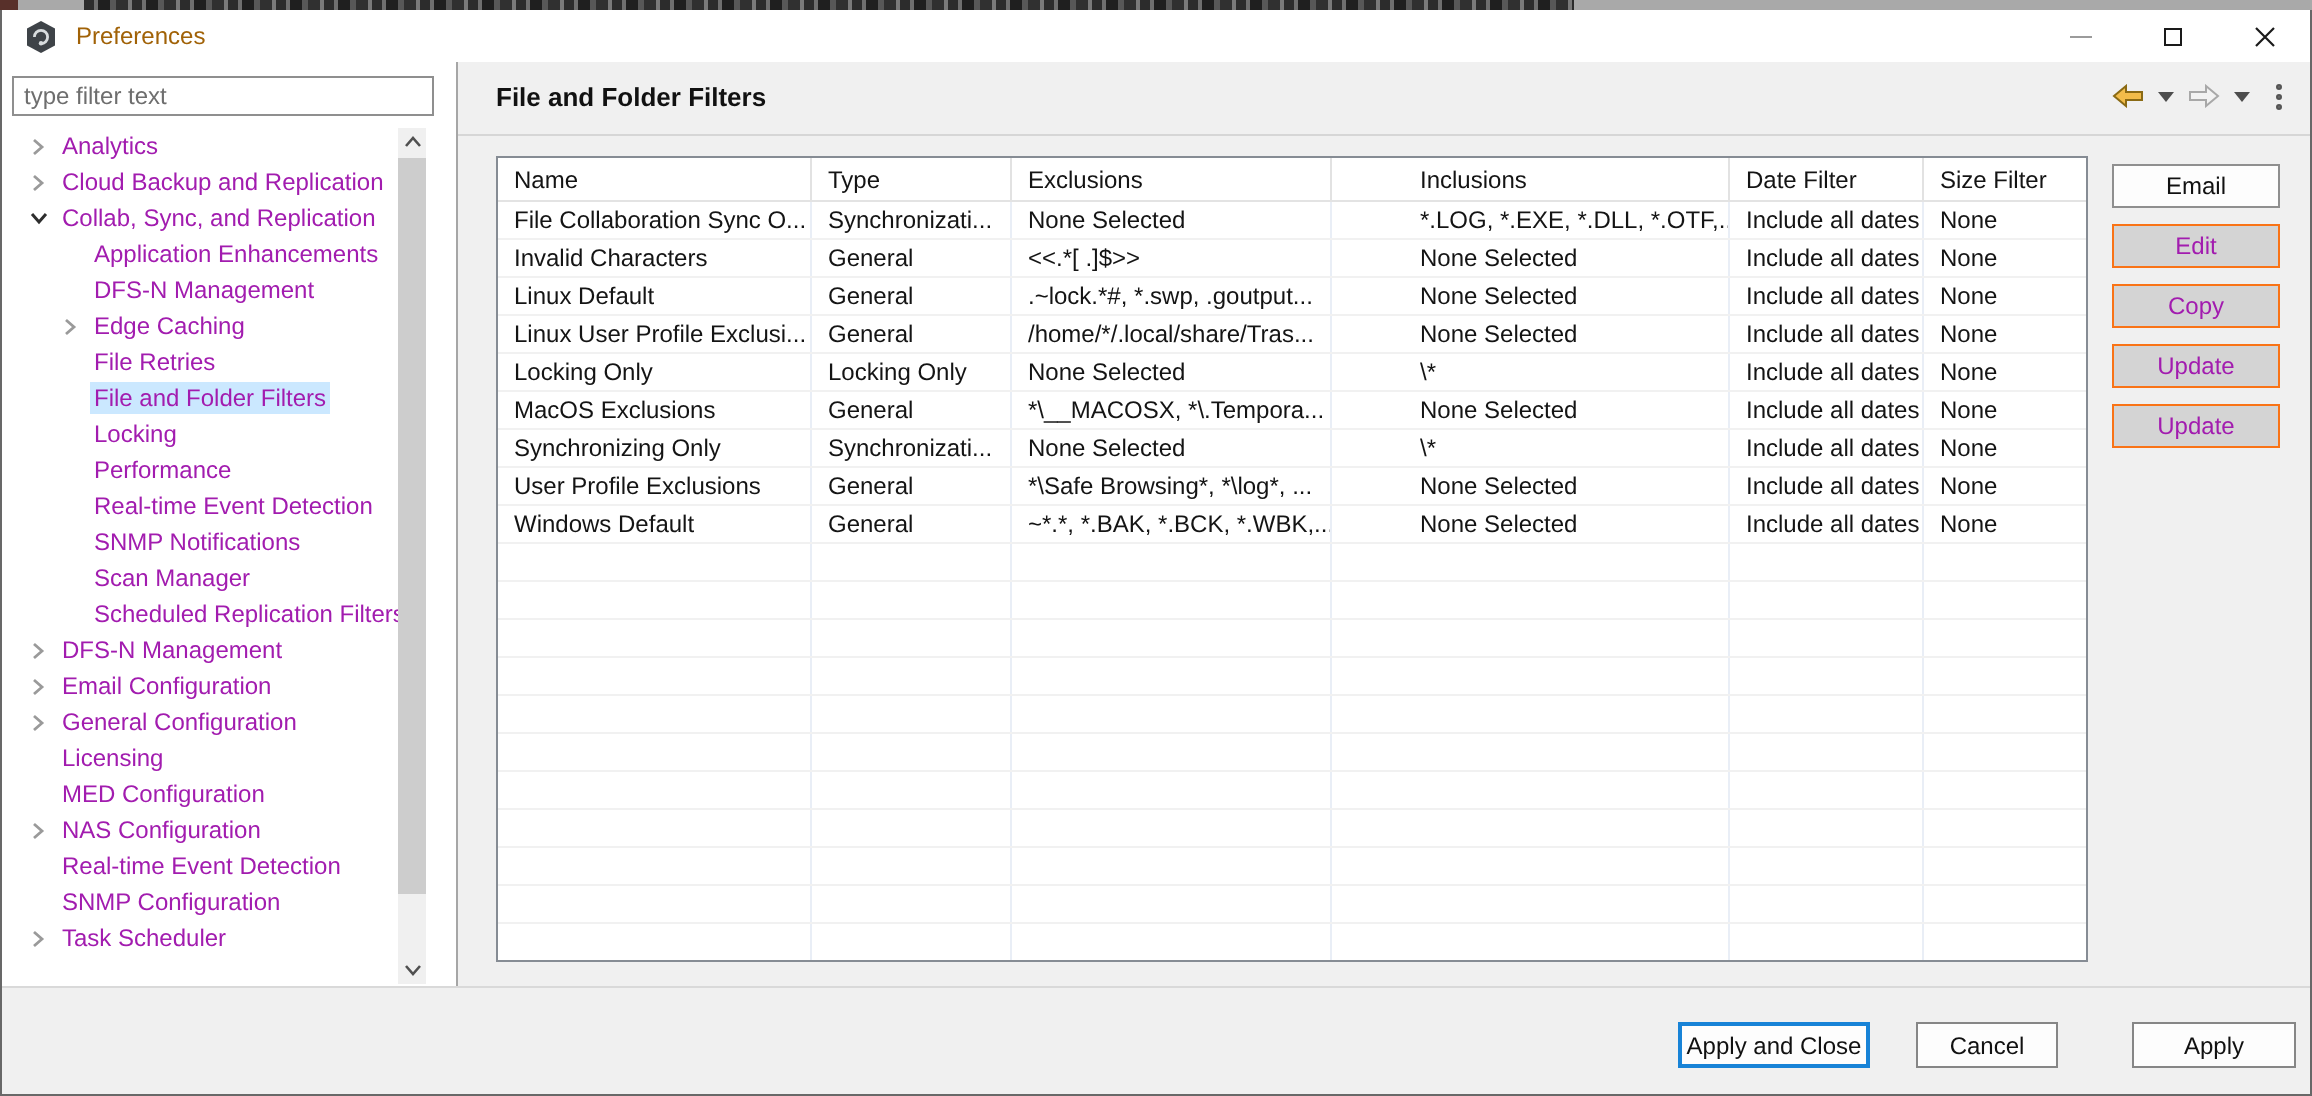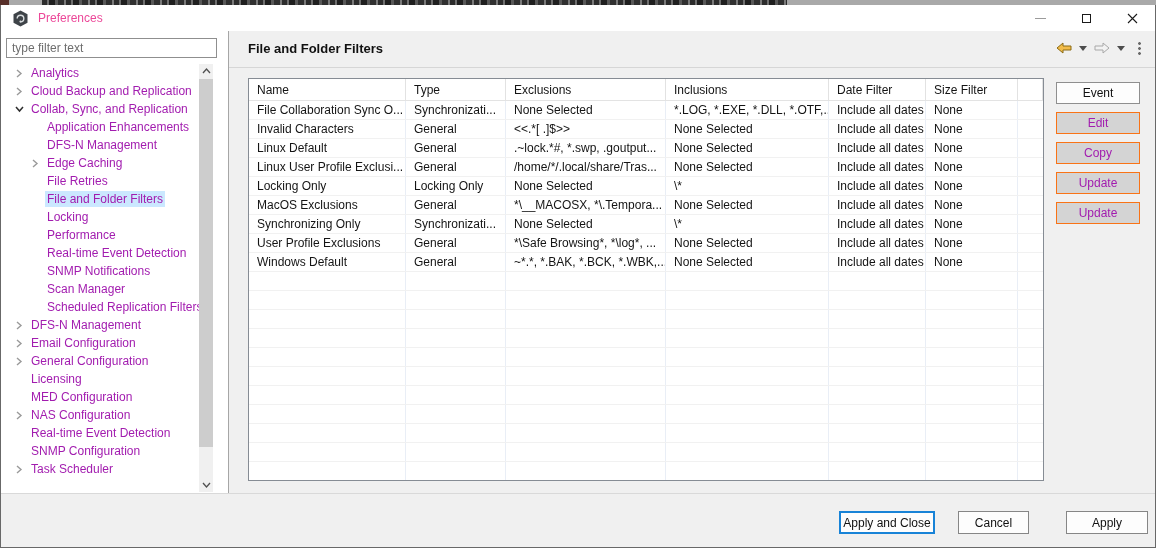--- a/index.html
+++ b/index.html
@@ -11,21 +11,21 @@
   .bg-strip .bg-noise { position: absolute; left: 42px; top: 0; width: 745px; height: 5px;
     background: repeating-linear-gradient(90deg,#2c2c2c 0 5px,#6f6f6f 5px 7px,#1f1f1f 7px 13px,#585858 13px 16px,#303030 16px 22px,#7a7a7a 22px 24px); }
   .bg-strip .bg-corner { position: absolute; left: 0; top: 0; width: 9px; height: 5px; background: #58302a; }
 
   .window { position: absolute; left: 0; top: 5px; width: 1156px; height: 543px;
     border: 1px solid #686868; border-top: none; background: #fff; }
 
   
   .titlebar { position: absolute; left: 0; top: 0; width: 100%; height: 26px; background: #fff; display: flex; align-items: center; }
   .app-icon { width: 17px; height: 17px; margin-left: 11px; }
-  .title-text { font-size: 12px; color: #ec4899; margin-left: 9px; }
+  .title-text { font-size: 12px; color: #a16207; margin-left: 9px; }
   .win-controls { position: absolute; right: 0; top: 0; height: 26px; display: flex; }
   .win-btn { width: 46px; height: 26px; display: flex; align-items: center; justify-content: center; }
   .glyph-min { width: 11px; height: 1px; background: #9b9b9b; }
   .glyph-max { width: 9px; height: 9px; border: 1px solid #1a1a1a; }
 
   
   .main { position: absolute; left: 0; top: 26px; width: 1154px; height: 462px; display: flex; }
   .sidebar { position: relative; width: 228px; height: 100%; background: #fff; border-right: 1px solid #a6a6a6; }
   .filter-input { position: absolute; left: 5px; top: 7px; width: 211px; height: 20px;
     border: 1px solid #8f8f8f; font-family: "Liberation Sans", sans-serif; font-size: 12px; color: #222; padding: 0 5px; outline: none; }
@@ -55,21 +55,21 @@
   .header-sep { position: absolute; left: 0; top: 36px; width: 100%; height: 1px; background: #d6d6d6; }
 
   .filters-table { position: absolute; left: 19px; top: 47px; width: 796px; height: 403px;
     background: #fff; border: 1px solid #868c94; overflow: hidden; font-size: 12px; }
   .trow { display: flex; height: 19px; border-bottom: 1px solid #f1f1f1; }
   .trow.thead { height: 22px; border-bottom: 1px solid #e3e3e3; }
   .tcell { padding: 0 4px 0 8px; display: flex; align-items: center; color: #141414;
     white-space: nowrap; overflow: hidden; border-right: 1px solid #e9eef6; flex: 0 0 auto; }
   .thead .tcell { border-right: 1px solid #e2e2e2; }
   .c0 { width: 157px; } .c1 { width: 100px; } .c2 { width: 160px; }
-  .c3 { width: 163px; } .c4 { width: 97px; } .c5 { width: 92px; }
+  .c3 { width: 163px; margin-left: 36px; } .c4 { width: 97px; } .c5 { width: 92px; }
   .cfill { flex: 1 1 auto; border-right: none; }
 
   .side-actions { position: absolute; left: 827px; top: 51px; width: 84px; }
   .act-btn { width: 84px; height: 22px; margin-bottom: 8px; font-size: 12px;
     font-family: "Liberation Sans", sans-serif; display: block; }
   .act-btn.enabled { background: #fdfdfd; border: 1px solid #8f8f8f; color: #111; }
   .act-btn.disabled { background: #d4d4d4; border: 1px solid #f97316; color: #a21caf; text-align: center; }
 
   
   .footer { position: absolute; left: 0; top: 488px; width: 1154px; height: 54px; background: #f0f0f0; border-top: 1px solid #d9d9d9; }
@@ -467,21 +467,21 @@
             <div class="tcell c1"></div>
             <div class="tcell c2"></div>
             <div class="tcell c3"></div>
             <div class="tcell c4"></div>
             <div class="tcell c5"></div>
             <div class="tcell cfill"></div>
           </div>
         </div>
 
       <div class="side-actions">
-          <button class="act-btn enabled">Event</button>
+          <button class="act-btn enabled">Email</button>
           <button class="act-btn disabled" disabled="">Edit</button>
           <button class="act-btn disabled" disabled="">Copy</button>
           <button class="act-btn disabled" disabled="">Update</button>
           <button class="act-btn disabled" disabled="">Update</button>
         </div>
     </div>
   </div>
 
   <div class="footer">
     <button class="f-btn f-default">Apply and Close</button>

